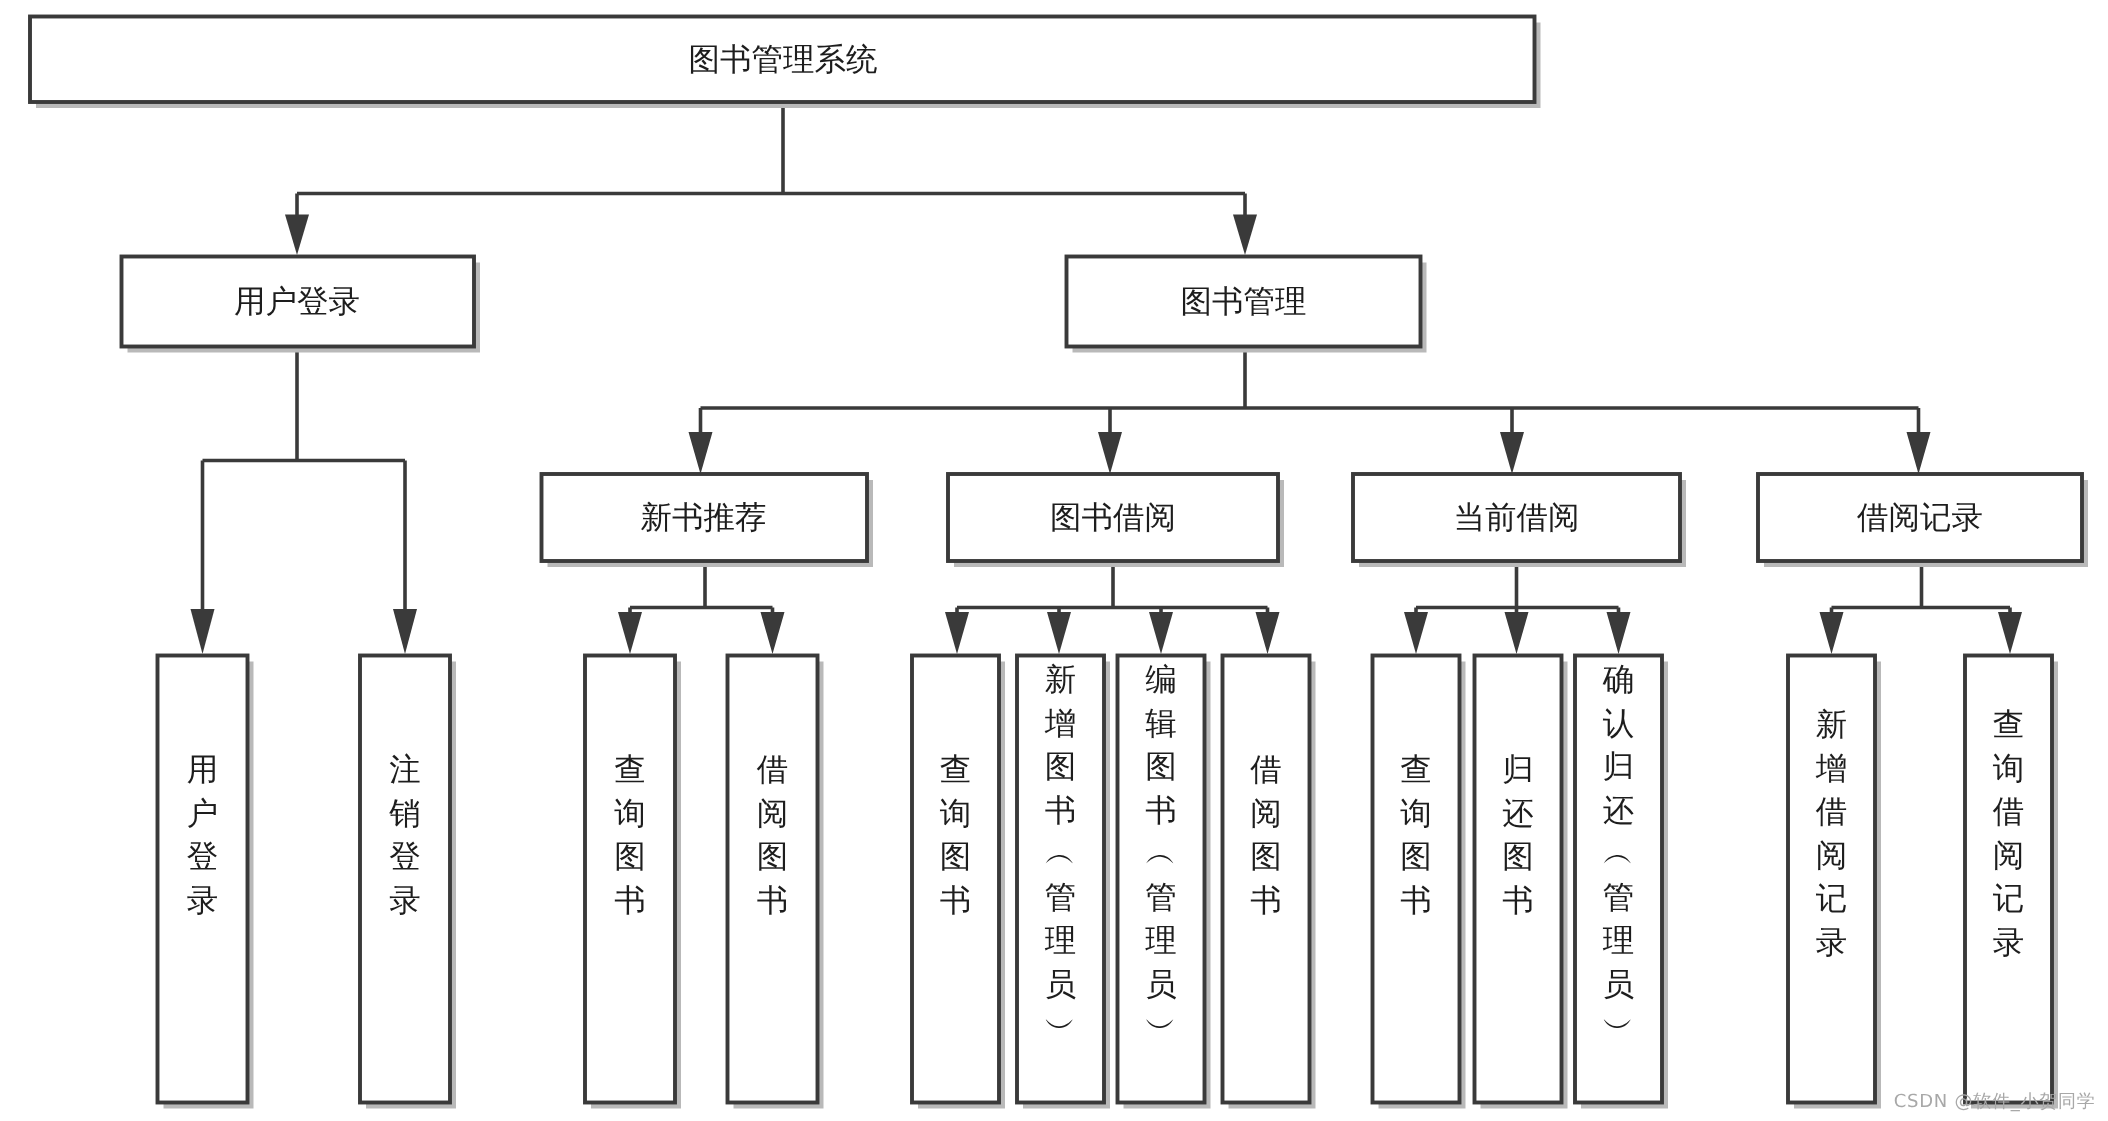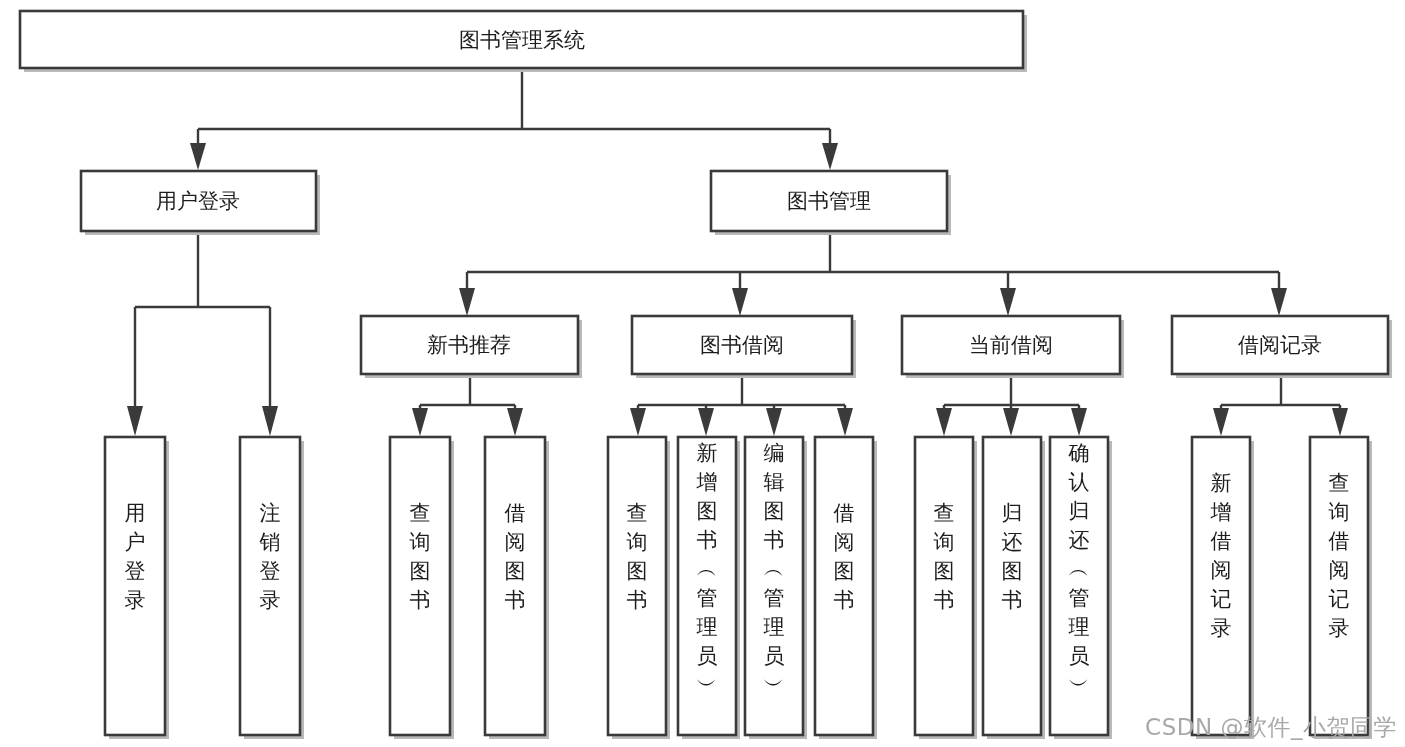--- a/index.html
+++ b/index.html
@@ -53,21 +53,21 @@
     font-family: "DejaVu Sans", "Liberation Sans", sans-serif;
     font-size: 21px;
     fill: #1d1d1d;
     text-anchor: middle;
   }
   .watermark {
     position: absolute;
     right: 8px;
     bottom: 4px;
     font-family: "DejaVu Sans", "Liberation Sans", sans-serif;
-    font-size: 23px;
+    font-size: 12px;
     color: #a8a8a8;
     white-space: nowrap;
     letter-spacing: 0.5px;
   }
 </style>
 </head>
 <body>
 
 <div id="diagram-root">
 

